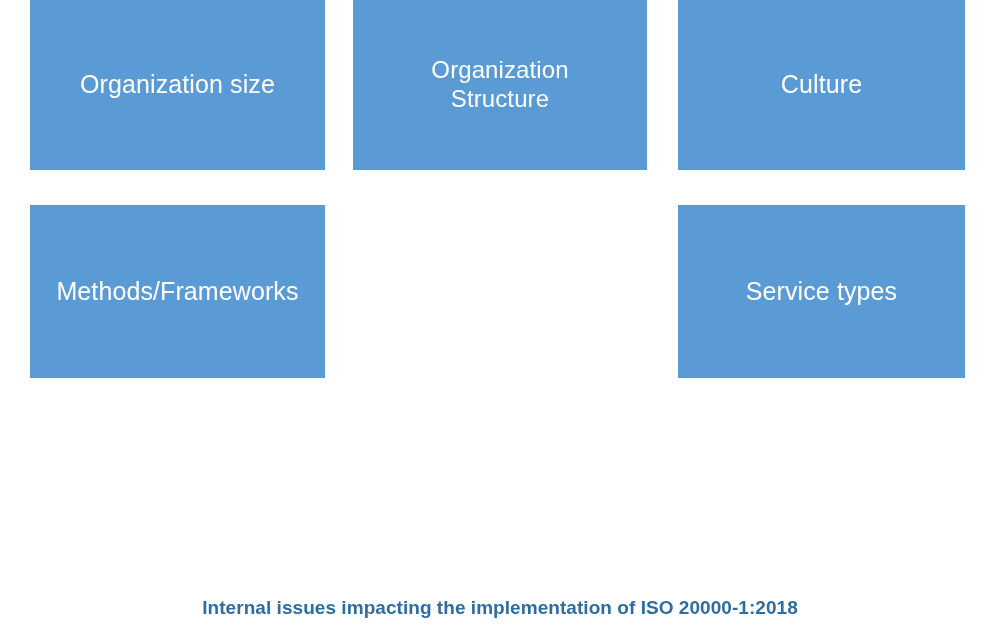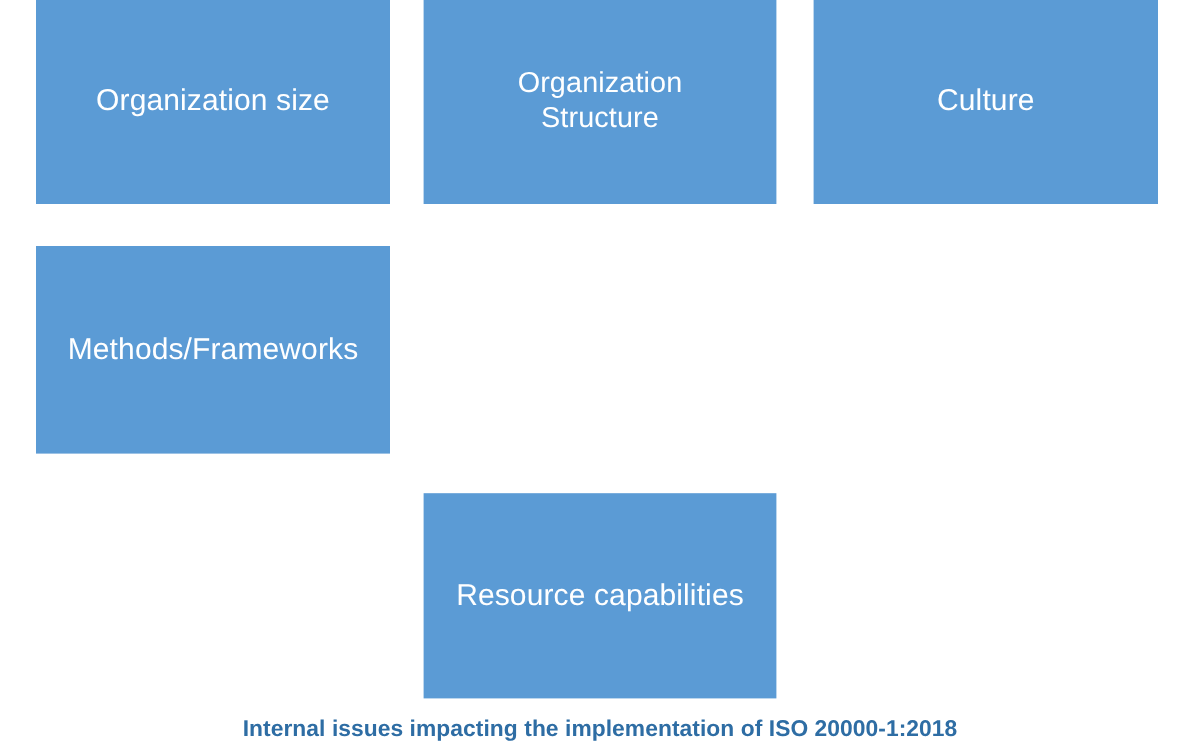--- a/index.html
+++ b/index.html
@@ -76,18 +76,18 @@
   <div class="issue-box box-r1 col-1">Organization size</div>
 
   <div class="issue-box box-r1 col-2">Organization
 Structure</div>
 
   <div class="issue-box box-r1 col-3">Culture</div>
 
   <div class="issue-box box-r2 col-1">Methods/Frameworks</div>
 
 
+  <div class="issue-box box-r2 col-3">Service types</div>
 
-  <div class="issue-box box-r3 col-2">Resource capabilities</div>
 
   <div id="caption">Internal issues impacting the implementation of ISO 20000-1:2018</div>
 
 </div>
 
 </body></html>

